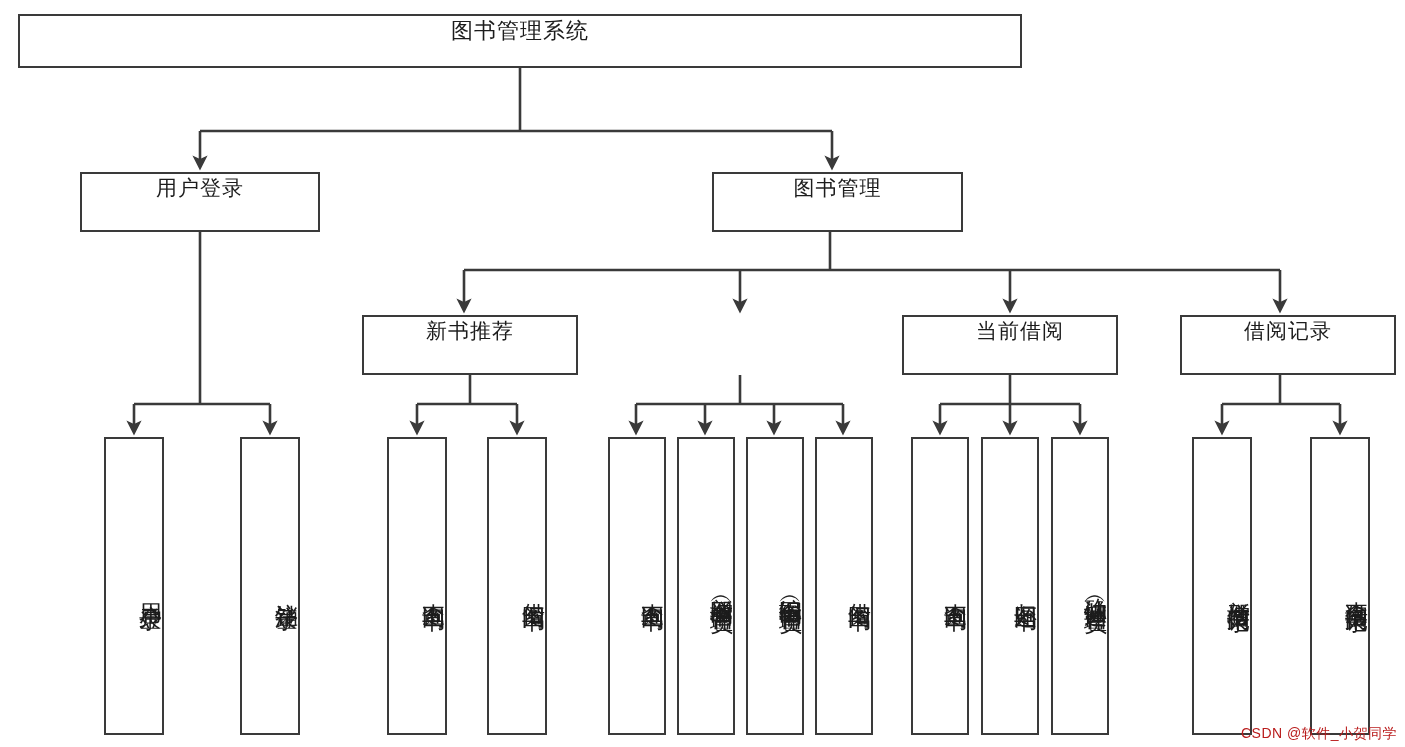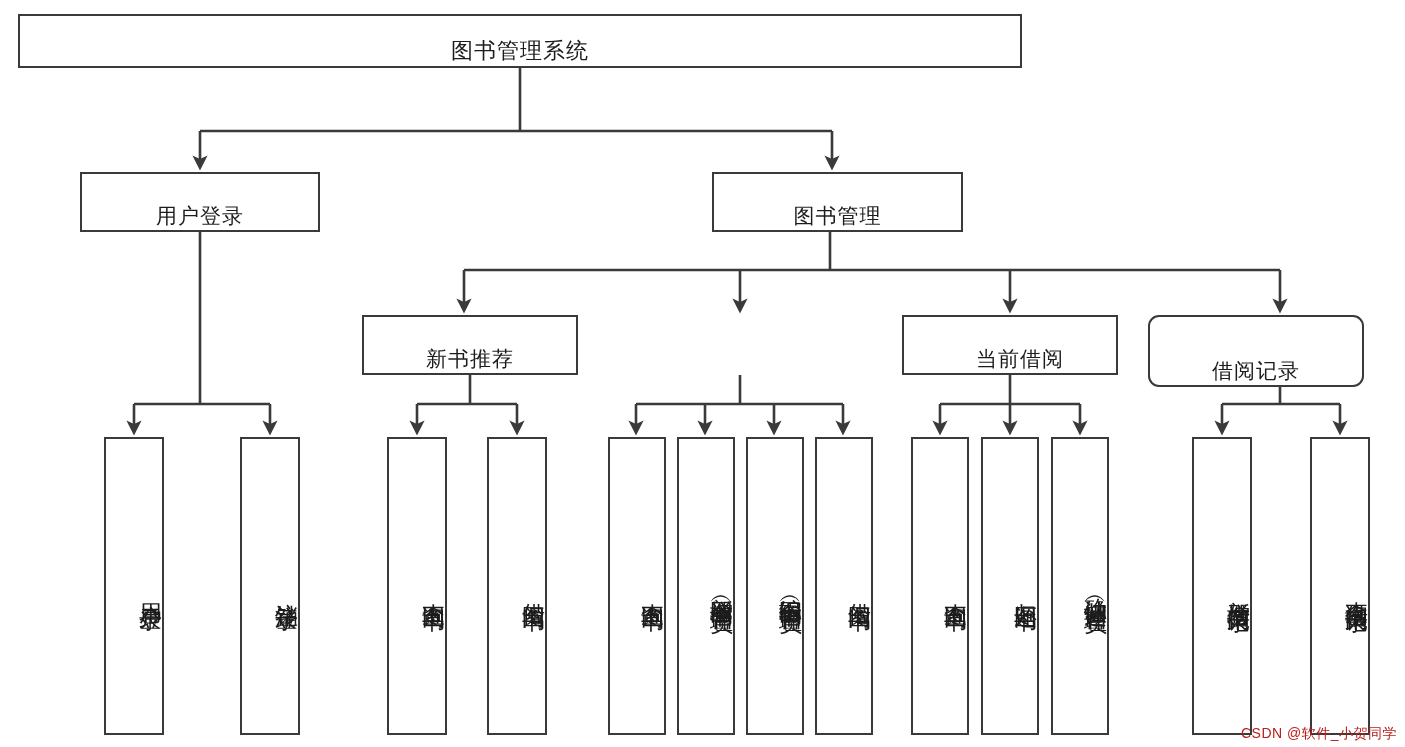--- a/index.html
+++ b/index.html
@@ -24,21 +24,21 @@
     width: 1405px;
     height: 747px;
     pointer-events: none;
   }
   .node {
     position: absolute;
     box-sizing: border-box;
     background: #ffffff;
     border: 2px solid #3a3a3a;
     display: flex;
-    align-items: flex-end;
+    align-items: flex-start;
     justify-content: center;
     color: #1c1c1c;
   }
   .node.horiz {
     font-size: 21px;
     letter-spacing: 1px;
   }
   .node.vert {
     writing-mode: vertical-rl;
     text-orientation: upright;
@@ -136,21 +136,21 @@
 
   <div class="node horiz" style="left:362px; top:315px; width:216px; height:60px;">
     <span>新书推荐</span>
   </div>
 
 
   <div class="node horiz" style="left:902px; top:315px; width:216px; height:60px;padding-left:20px;">
     <span>当前借阅</span>
   </div>
 
-  <div class="node horiz" style="left:1148px; top:315px; width:216px; height:72px;border-radius:11px;">
+  <div class="node horiz" style="left:1180px; top:315px; width:216px; height:60px;">
     <span>借阅记录</span>
   </div>
 
   <div class="node vert" style="left:104px; top:437px; width:60px; height:298px;">
     <span class="vtext">用户登录</span>
   </div>
   <div class="node vert" style="left:240px; top:437px; width:60px; height:298px;">
     <span class="vtext">注销登录</span>
   </div>
 

